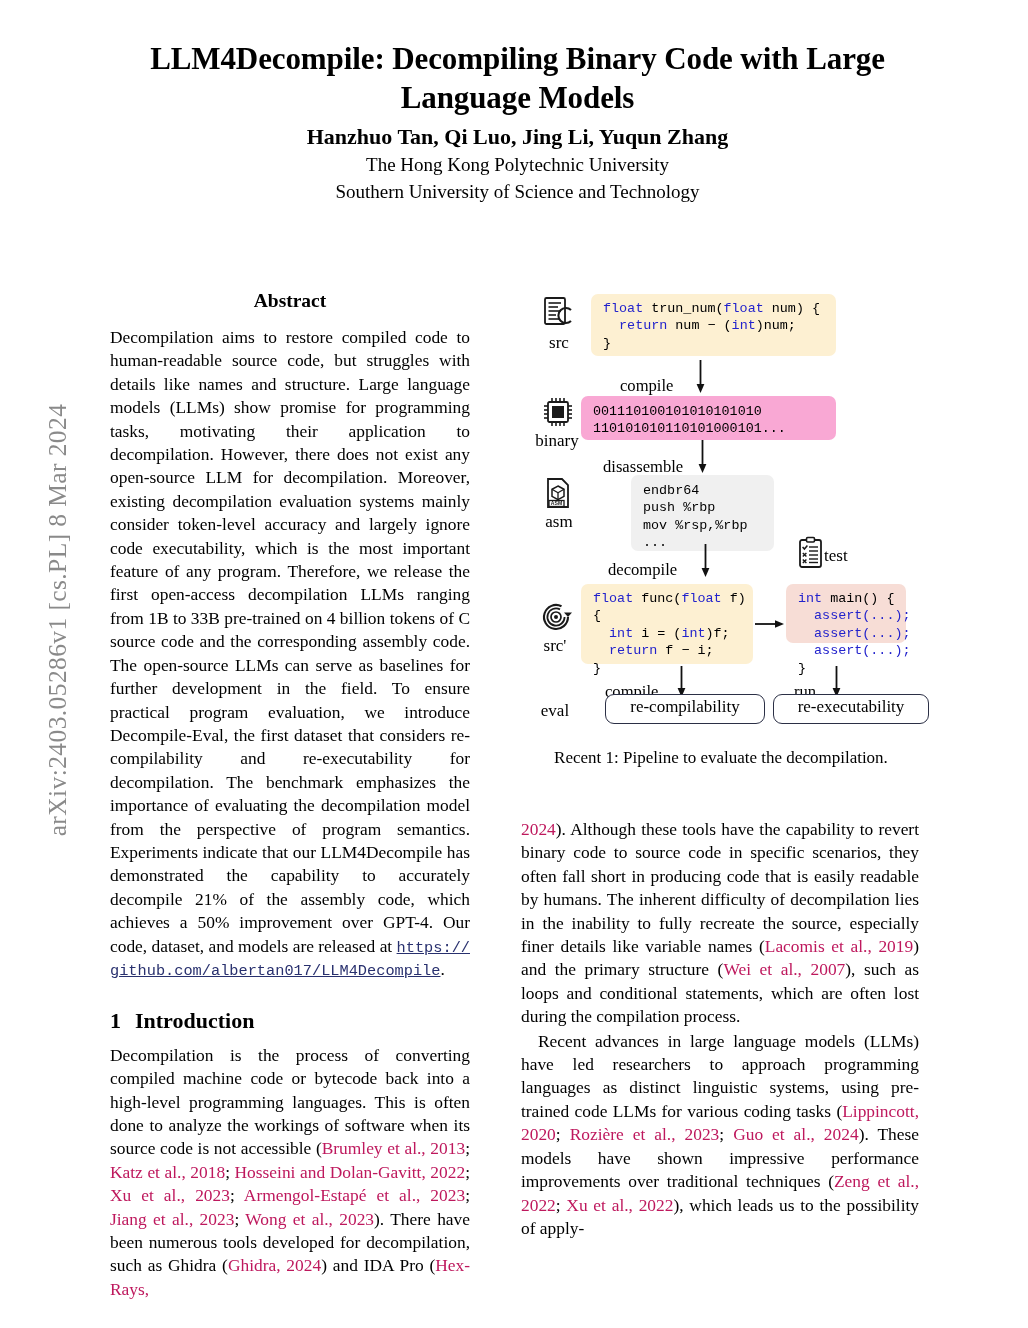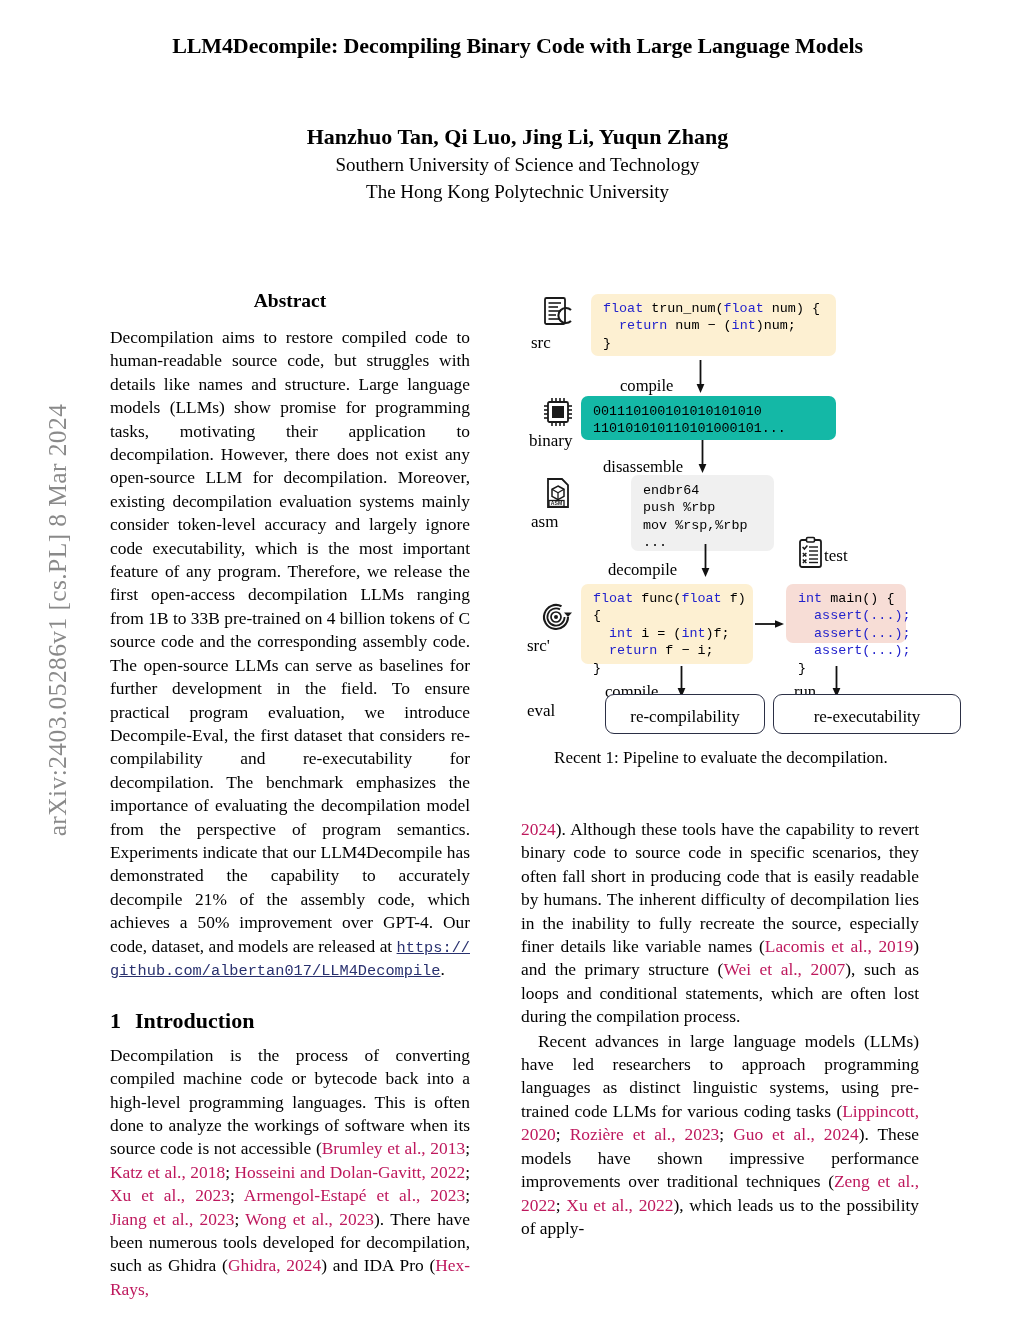--- a/index.html
+++ b/index.html
@@ -33,24 +33,25 @@
 
   
   #title-block {
     position: absolute;
     left: 95px;
     top: 32px;
     width: 845px;
     text-align: center;
   }
   #paper-title {
-    font-size: 22px;
+    font-size: 31px;
     font-weight: bold;
     line-height: 1.25;
     letter-spacing: -0.1px;
+    margin-top: 8px;
   }
   #authors-block {
     position: absolute;
     left: 95px;
     top: 122px;
     width: 845px;
     text-align: center;
     line-height: 1.38;
   }
   .author-names {
@@ -110,61 +111,62 @@
     position: absolute;
     left: 521px;
     top: 288px;
     width: 400px;
     height: 490px;
   }
 
   .stage-label {
     position: absolute;
     font-size: 17px;
+    text-align: center;
     width: 56px;
   }
   .stage-icon {
     position: absolute;
     width: 34px;
     height: 34px;
   }
 
   .codebox {
     position: absolute;
     border-radius: 7px;
     font-family: "Liberation Mono", "DejaVu Sans Mono", monospace;
     font-size: 13.4px;
     line-height: 1.30;
     padding: 6px 24px 6px 12px;
     white-space: pre;
     box-sizing: border-box;
   }
   .cream { background: #fdf0d2; }
-  .grey  { background: #14b8a6; }
+  .grey  { background: #f9a8d4; }
   .grey2 { background: #f0f0f0; }
   .pink  { background: #f7ddd6; }
   .kw { color: #2222cc; }
 
   .arrow-label {
     position: absolute;
     font-size: 16.6px;
     white-space: nowrap;
     margin-top: 12px;
   }
   .vert-arrow {
     position: absolute;
     width: 9px;
   }
   .eval-box {
     position: absolute;
     border: 1.3px solid #2b2f45;
     border-radius: 9px;
     font-size: 17px;
     text-align: center;
-    padding: 12px 0 6px 0;
+    padding: 2px 0 6px 0;
     background: #ffffff;
     box-sizing: border-box;
   }
   #fig-caption {
     position: absolute;
     left: 521px;
     top: 748px;
     width: 400px;
     font-size: 17px;
     text-align: center;
@@ -174,22 +176,22 @@
 <body>
 
 <div id="arxiv-stamp">arXiv:2403.05286v1  [cs.PL]  8 Mar 2024</div>
 
 <div id="title-block">
   <div id="paper-title">LLM4Decompile: Decompiling Binary Code with Large Language Models</div>
 </div>
 
 <div id="authors-block">
   <div class="author-names">Hanzhuo Tan, Qi Luo, Jing Li, Yuqun Zhang</div>
+  <div class="affiliation">The Hong Kong Polytechnic University</div>
   <div class="affiliation">Southern University of Science and Technology</div>
-  <div class="affiliation">The Hong Kong Polytechnic University</div>
 </div>
 
 <div id="col-left">
   <div class="abstract-title">Abstract</div>
   <p class="body"><span>Decompilation aims to restore compiled code to human-readable source code, but struggles with details like names and structure. Large language models (LLMs) show promise for programming tasks, motivating their application to decompilation. However, there does not exist any open-source LLM for decompilation. Moreover, existing decompilation evaluation systems mainly consider token-level accuracy and largely ignore code executability, which is the most important feature of any program. Therefore, we release the first open-access decompilation LLMs ranging from 1B to 33B pre-trained on 4 billion tokens of C source code and the corresponding assembly code. The open-source LLMs can serve as baselines for further development in the field. To ensure practical program evaluation, we introduce Decompile-Eval, the first dataset that considers re-compilability and re-executability for decompilation. The benchmark emphasizes the importance of evaluating the decompilation model from the perspective of program semantics. Experiments indicate that our LLM4Decompile has demonstrated the capability to accurately decompile 21% of the assembly code, which achieves a 50% improvement over GPT-4. Our code, dataset, and models are released at </span><a class="mono-link" href="#">https://github.com/albertan017/LLM4Decompile</a><span>.</span></p>
 
   <h2 class="section-head"><span class="secnum">1</span><span>Introduction</span></h2>
 
   <p class="body"><span>Decompilation is the process of converting compiled machine code or bytecode back into a high-level programming languages. This is often done to analyze the workings of software when its source code is not accessible (</span><span class="cite">Brumley et al., 2013</span><span>; </span><span class="cite">Katz et al., 2018</span><span>; </span><span class="cite">Hosseini and Dolan-Gavitt, 2022</span><span>; </span><span class="cite">Xu et al., 2023</span><span>; </span><span class="cite">Armengol-Estapé et al., 2023</span><span>; </span><span class="cite">Jiang et al., 2023</span><span>; </span><span class="cite">Wong et al., 2023</span><span>). There have been numerous tools developed for decompilation, such as Ghidra (</span><span class="cite">Ghidra, 2024</span><span>) and IDA Pro (</span><span class="cite">Hex-Rays,</span></p>
 </div>
@@ -342,21 +344,21 @@
   <div class="arrow-label" style="left:273px; top:382px;">run</div>
   <div class="vert-arrow" style="left:311px; top:378px;">
     <svg viewBox="0 0 9 32" width="9" height="32">
       <line x1="4.5" y1="0" x2="4.5" y2="24" stroke="#111" stroke-width="1.8"></line>
       <polygon points="4.5,31 0.6,22 8.4,22" fill="#111"></polygon>
     </svg>
   </div>
 
   <div class="stage-label" style="left:6px; top:413px;">eval</div>
   <div class="eval-box" style="left:84px; top:406px; width:160px;">re-compilability</div>
-  <div class="eval-box" style="left:252px; top:406px; width:188px;">re-executability</div>
+  <div class="eval-box" style="left:252px; top:406px; width:156px;">re-executability</div>
 </div>
 
 <div id="fig-caption">Recent 1: Pipeline to evaluate the decompilation.</div>
 
 <div id="col-right-text">
   <p class="body"><span class="cite">2024</span><span>). Although these tools have the capability to revert binary code to source code in specific scenarios, they often fall short in producing code that is easily readable by humans. The inherent difficulty of decompilation lies in the inability to fully recreate the source, especially finer details like variable names (</span><span class="cite">Lacomis et al., 2019</span><span>) and the primary structure (</span><span class="cite">Wei et al., 2007</span><span>), such as loops and conditional statements, which are often lost during the compilation process.</span></p>
 
   <p class="body"><span>Recent advances in large language models (LLMs) have led researchers to approach programming languages as distinct linguistic systems, using pre-trained code LLMs for various coding tasks (</span><span class="cite">Lippincott, 2020</span><span>; </span><span class="cite">Rozière et al., 2023</span><span>; </span><span class="cite">Guo et al., 2024</span><span>). These models have shown impressive performance improvements over traditional techniques (</span><span class="cite">Zeng et al., 2022</span><span>; </span><span class="cite">Xu et al., 2022</span><span>), which leads us to the possibility of apply-</span></p>
 </div>
 

